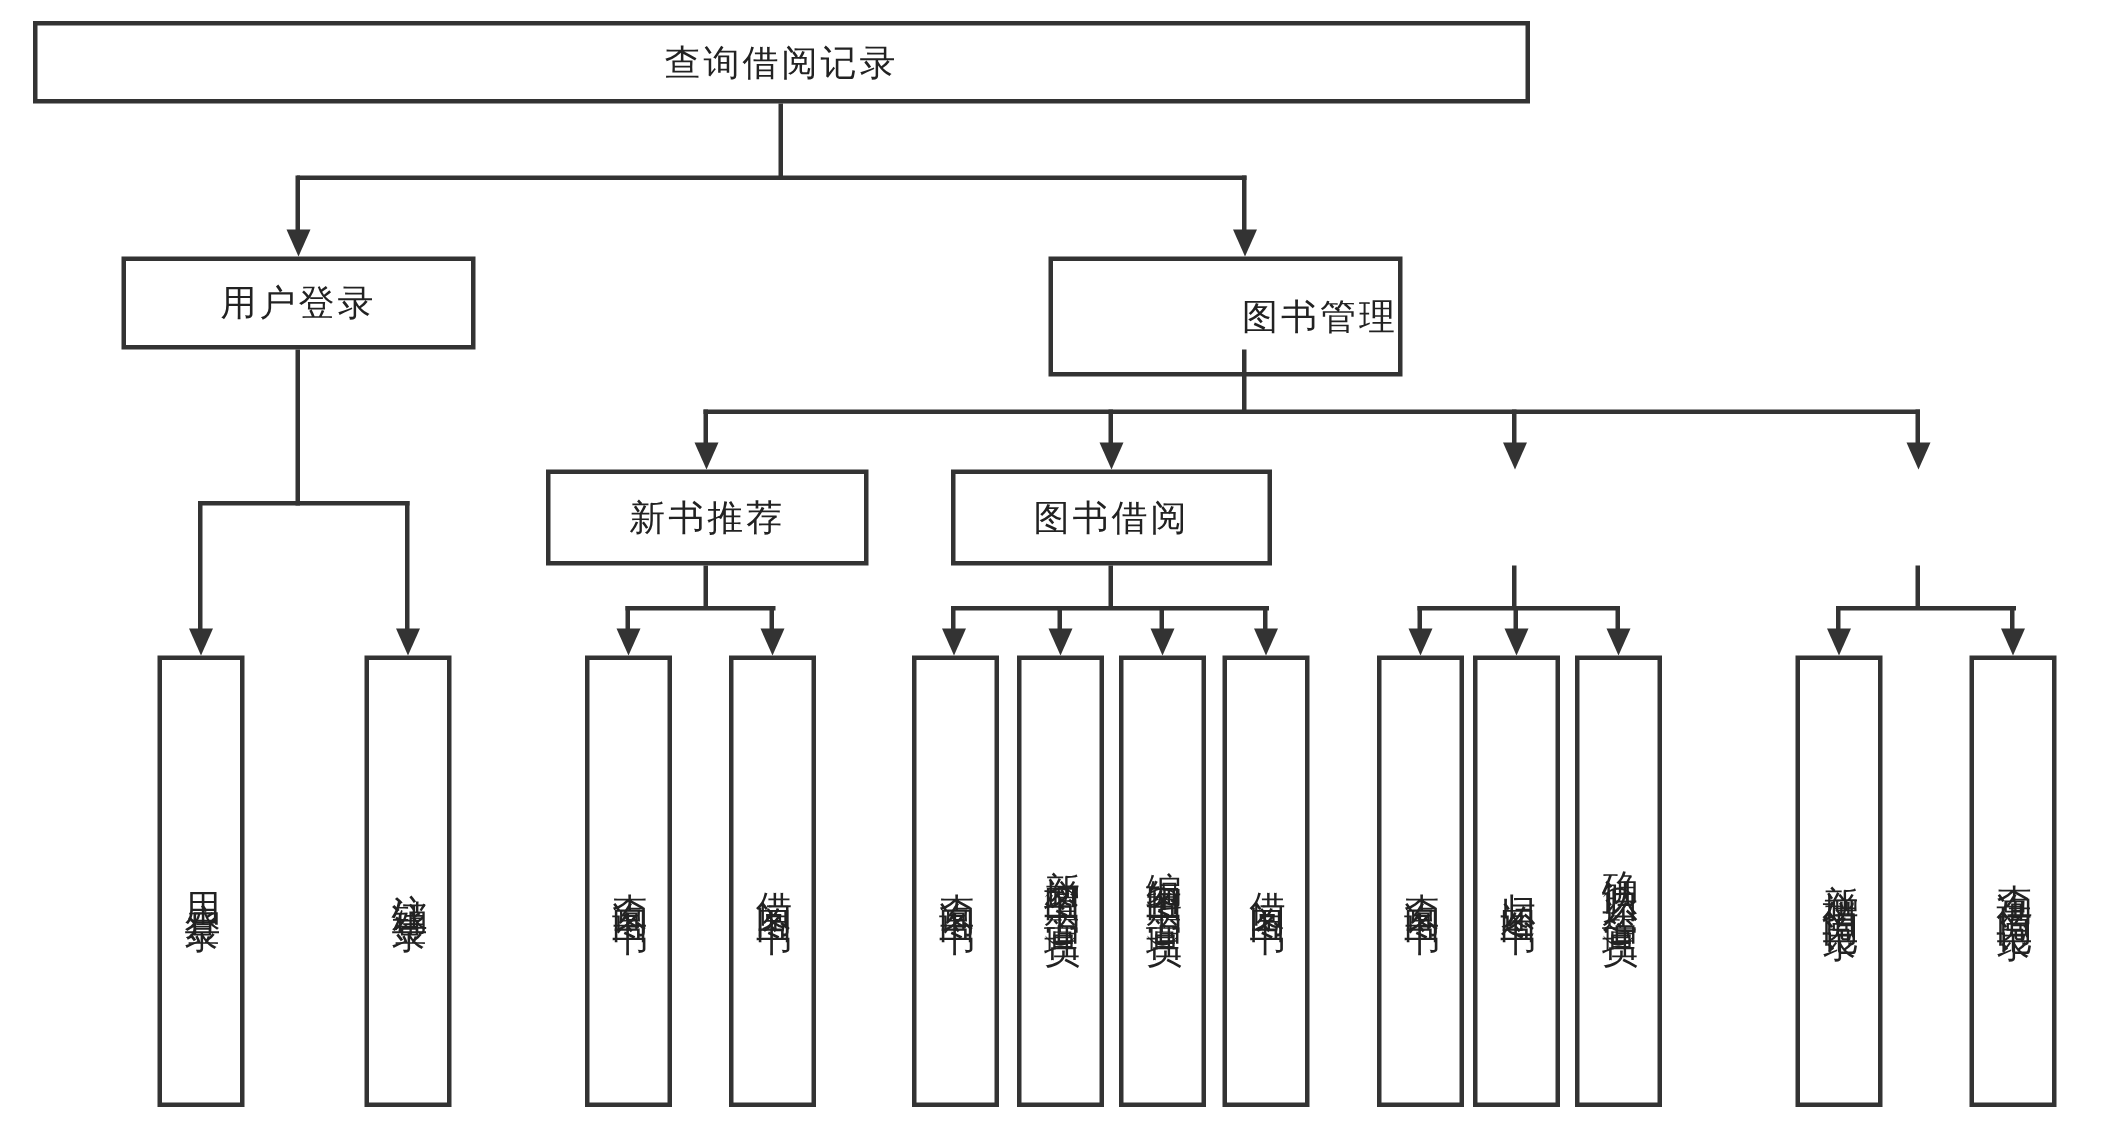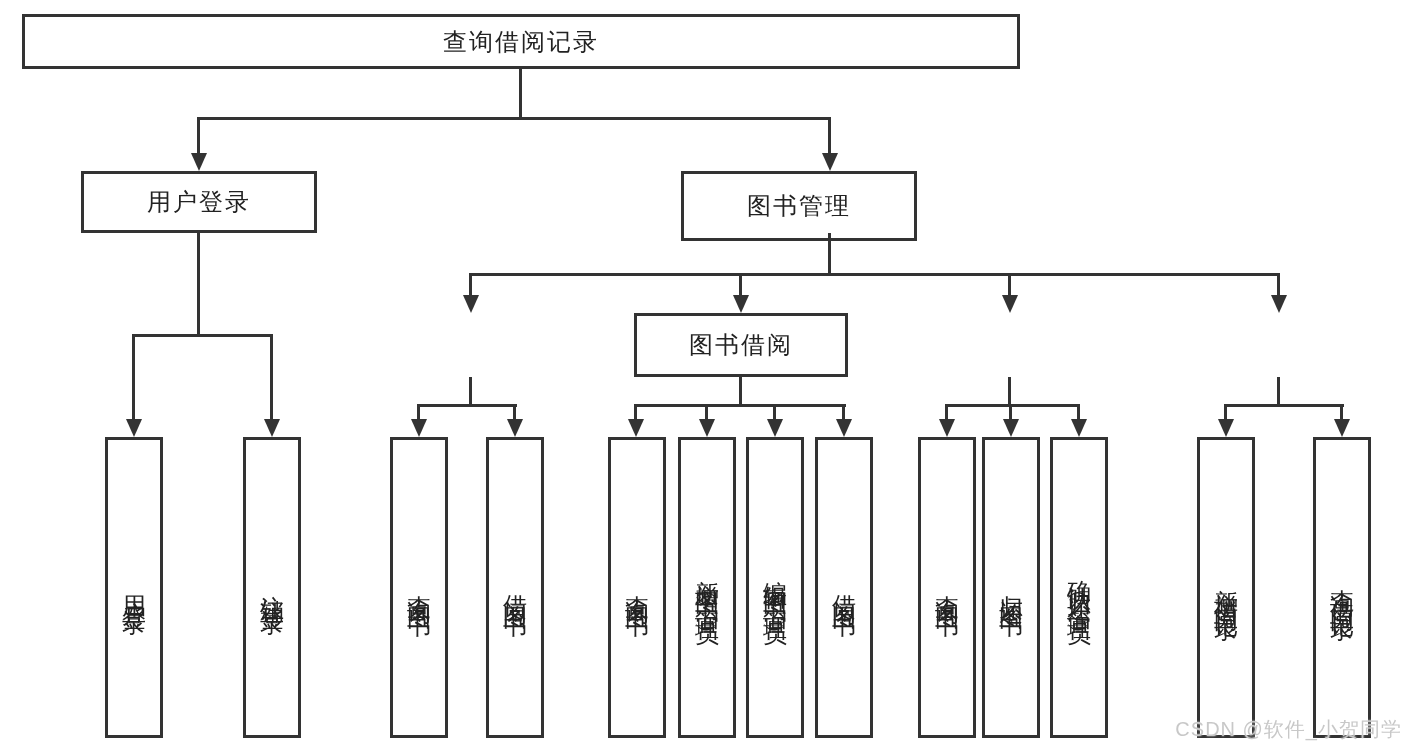--- a/index.html
+++ b/index.html
@@ -70,24 +70,27 @@
 <div id="stage">
 
   <div class="box" style="left:22px; top:14px; width:998px; height:55px;">
     <span>查询借阅记录</span>
   </div>
 
   <div class="box" style="left:81px; top:171px; width:236px; height:62px;">
     <span>用户登录</span>
   </div>
 
-  <div class="box" style="left:681px; top:171px; width:236px; height:70px;">
+  <div class="box" style="left:699px; top:171px; width:236px; height:80px;justify-content:flex-end;">
     <span>图书管理</span>
   </div>
 
+  <div class="box" style="left:364px; top:313px; width:215px; height:64px;">
+    <span>新书推荐</span>
+  </div>
 
   <div class="box" style="left:634px; top:313px; width:214px; height:64px;">
     <span>图书借阅</span>
   </div>
 
 
 
   <div class="box leaf" style="left:105px; top:437px; width:58px; height:301px;">
     <span class="vtext">用户登录</span>
   </div>
@@ -192,15 +195,14 @@
   <div class="arrow" style="left:1003px; top:419px;"></div>
   <div class="arrow" style="left:1071px; top:419px;"></div>
 
   <div class="vline" style="left:1277px; top:377px; height:29px;"></div>
   <div class="hline" style="left:1224px; top:404px; width:120px;"></div>
   <div class="vline" style="left:1224px; top:404px; height:17px;"></div>
   <div class="vline" style="left:1340px; top:404px; height:17px;"></div>
   <div class="arrow" style="left:1218px; top:419px;"></div>
   <div class="arrow" style="left:1334px; top:419px;"></div>
 
-  <div class="watermark">CSDN @软件_小贺同学</div>
 
 </div>
 
 </body></html>

